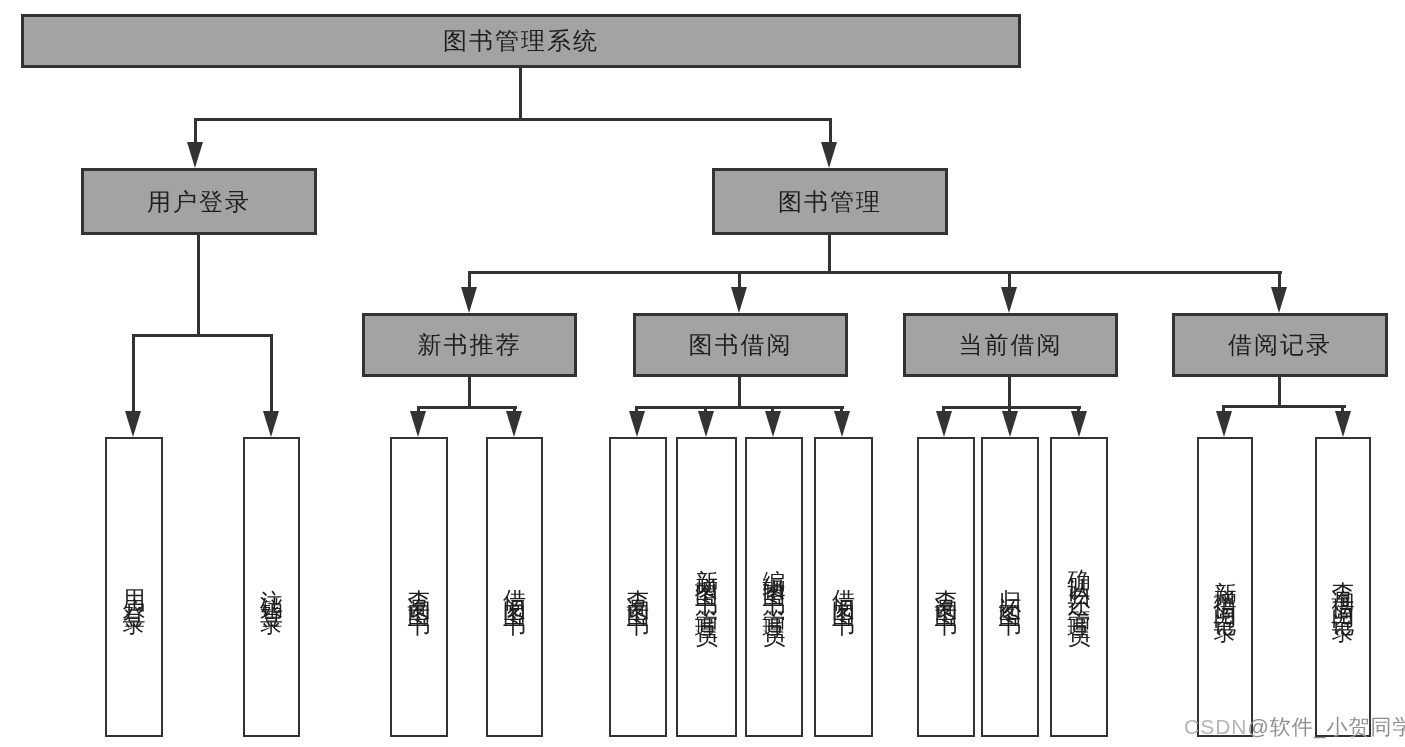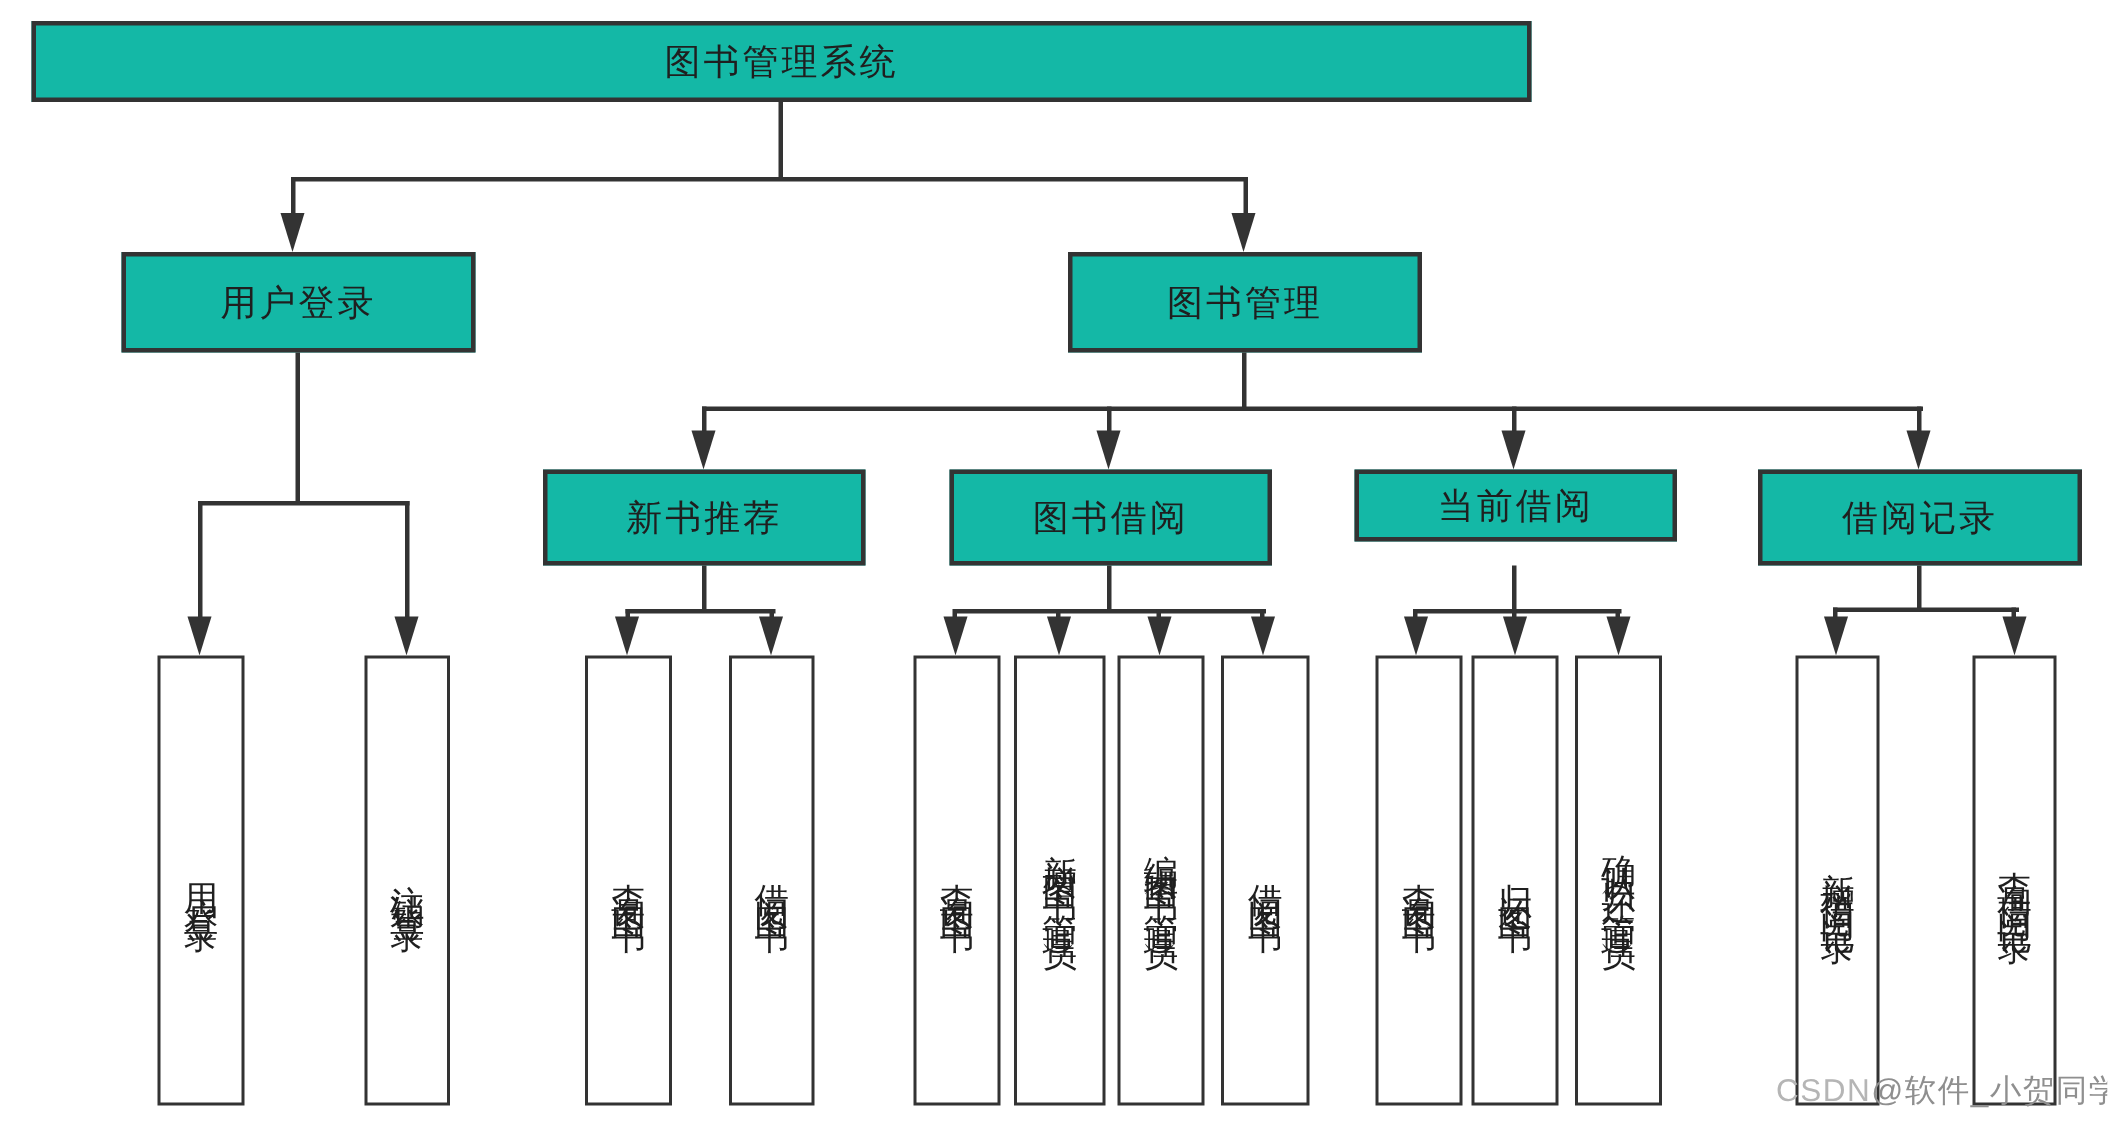--- a/index.html
+++ b/index.html
@@ -6,21 +6,21 @@
   .stage{
     position:relative;width:1405px;height:747px;
     background:var(--background,#ffffff);
     font-family:"Liberation Sans","DejaVu Sans",sans-serif;
     color:var(--text,#1f1f1f);
     overflow:hidden;
   }
   .box{
     position:absolute;box-sizing:border-box;
     border:3px solid var(--box-border,#333333);
-    background:#14b8a6;
+    background:#a3a3a3;
     display:flex;align-items:center;justify-content:center;
     font-size:24px;letter-spacing:2px;white-space:nowrap;
   }
   .vbox{
     position:absolute;box-sizing:border-box;
     border:2.5px solid var(--box-border,#333333);
     background:#ffffff;
     display:flex;align-items:center;justify-content:center;
     writing-mode:vertical-rl;text-orientation:mixed;
     font-size:23px;letter-spacing:8px;line-height:1;
@@ -81,21 +81,21 @@
   <div class="arr" style="left:1001px;top:287px;"></div>
   <div class="v" style="left:1278px;top:271px;height:18px;"></div>
   <div class="arr" style="left:1271px;top:287px;"></div>
 
   <div class="box" style="left:633px;top:313px;width:215px;height:64px;">
     <span>图书借阅</span>
   </div>
   <div class="box" style="left:362px;top:313px;width:215px;height:64px;">
     <span>新书推荐</span>
   </div>
-  <div class="box" style="left:903px;top:313px;width:215px;height:48px;">
+  <div class="box" style="left:903px;top:313px;width:215px;height:64px;">
     <span>当前借阅</span>
   </div>
   <div class="box" style="left:1172px;top:313px;width:216px;height:64px;">
     <span>借阅记录</span>
   </div>
 
   <div class="v" style="left:468px;top:377px;height:31px;"></div>
   <div class="h" style="left:417px;top:406px;width:100px;"></div>
   <div class="v" style="left:417px;top:406px;height:8px;"></div>
   <div class="arr" style="left:410px;top:411px;"></div>

